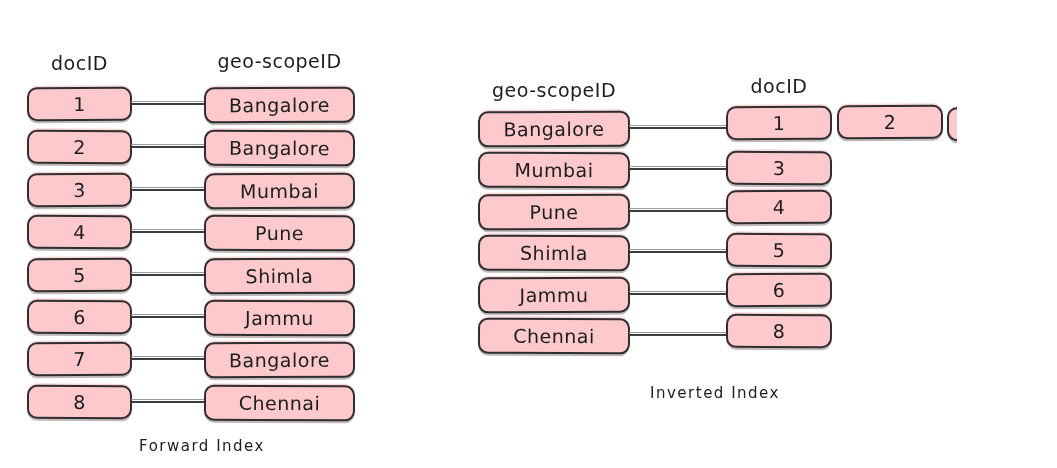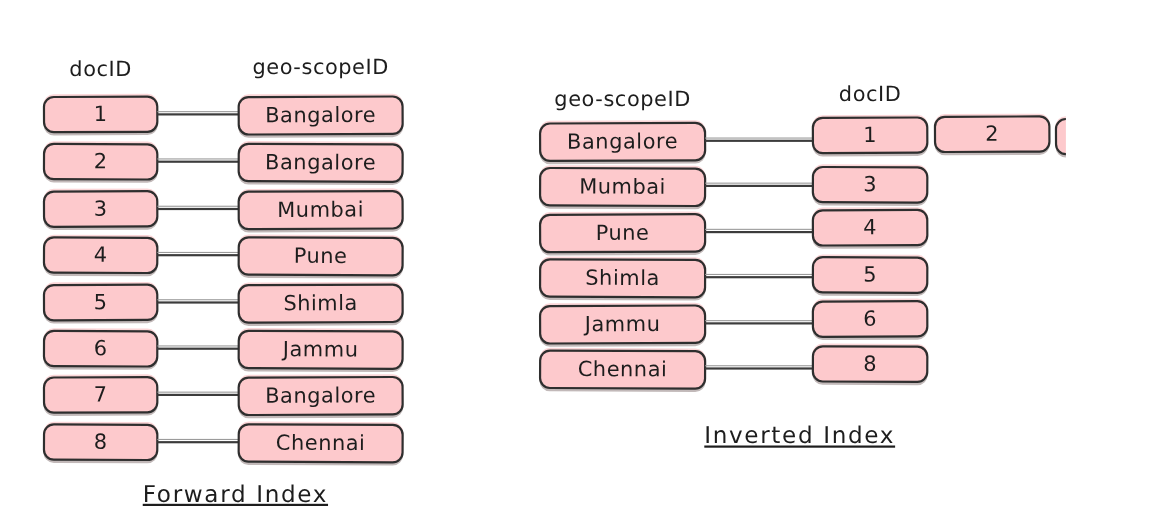--- a/index.html
+++ b/index.html
@@ -8,21 +8,20 @@
     background: #ffffff;
   }
   .canvas {
     position: relative;
     width: 957px;
     height: 468px;
     background: var(--background, #ffffff);
     font-family: "DejaVu Sans", sans-serif;
     color: var(--ink, #1d1d1d);
     overflow: hidden;
-    margin-left: 12px;
   }
   .row {
     position: absolute;
     left: 0;
     width: 100%;
     height: 0;
   }
   .box {
     position: absolute;
     box-sizing: border-box;
@@ -48,25 +47,24 @@
   }
   .col-header {
     position: absolute;
     font-size: 19px;
     letter-spacing: 0.5px;
     text-align: center;
     white-space: nowrap;
   }
   .caption {
     position: absolute;
-    font-size: 21px;
+    font-size: 15px;
     letter-spacing: 1.5px;
     text-align: center;
     white-space: nowrap;
-    text-decoration: underline;
   }
   
   .fwd-doc   { left: 27px;  width: 105px; height: 34px; }
   .fwd-link  { left: 131px; width: 75px;  top: 14px; }
   .fwd-scope { left: 204px; width: 151px; height: 36px; }
   
   .inv-scope { left: 478px; width: 152px; height: 36px; }
   .inv-link  { left: 629px; width: 98px;  top: 14px; }
   .inv-doc   { left: 726px; width: 106px; height: 34px; }
   .inv-doc-2 { left: 837px; width: 106px; height: 34px; }

